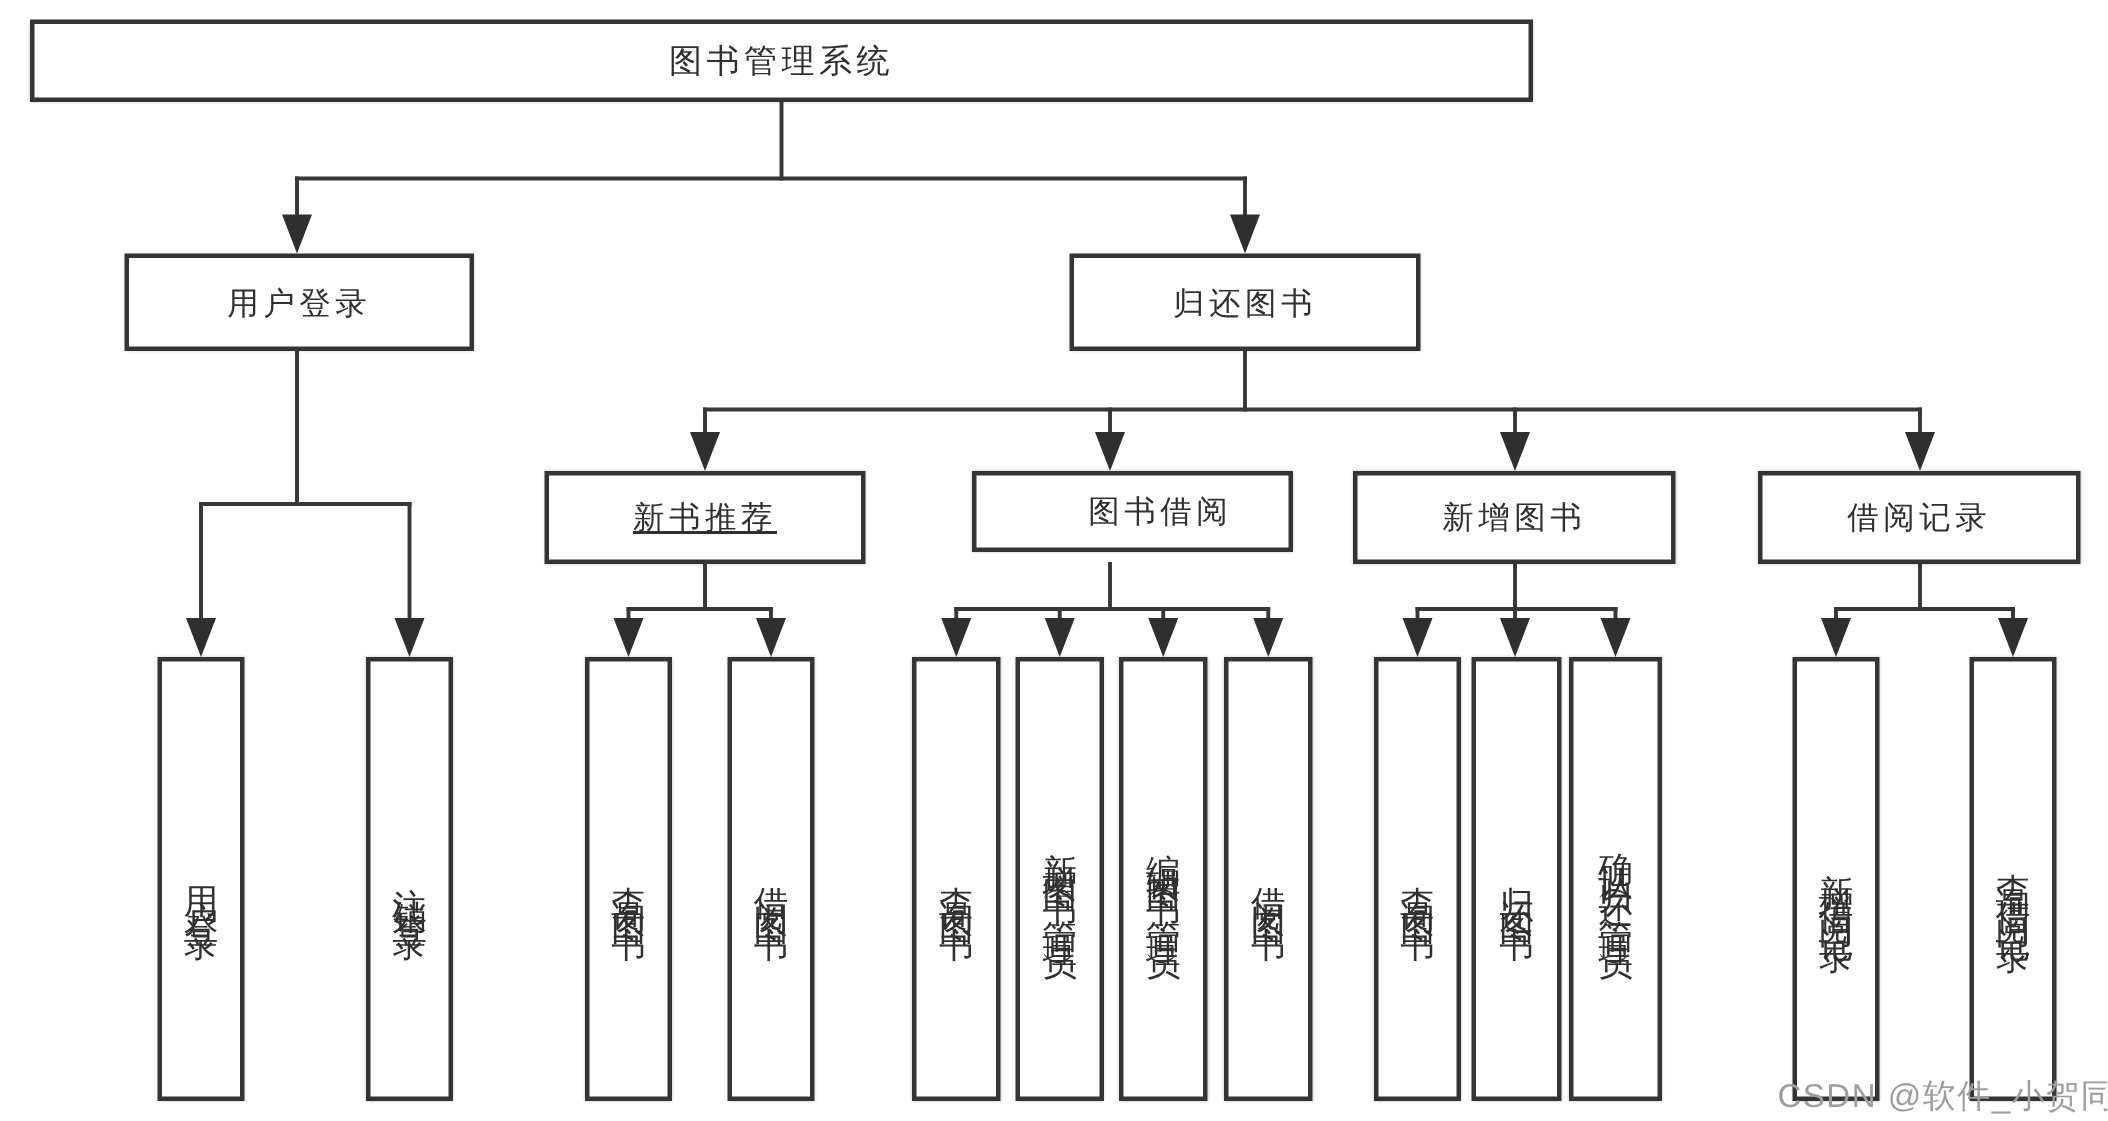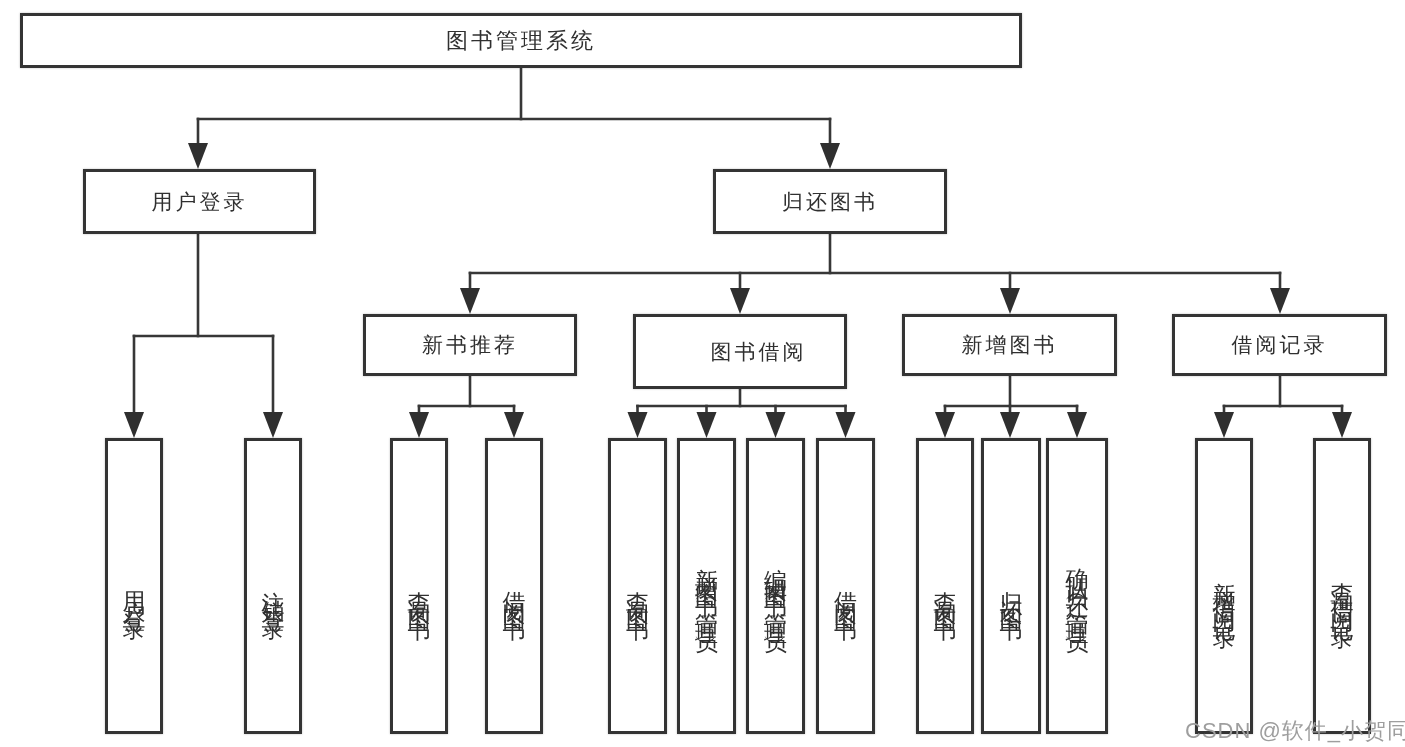--- a/index.html
+++ b/index.html
@@ -47,22 +47,22 @@
     line-height: 1;
     letter-spacing: 9px;
     margin-bottom: -9px; 
   }
   
   .root-box   { left: 20px;  top: 13px;  width: 1002px; height: 55px; }
   
   .n-userlogin { left: 83px;  top: 169px; width: 233px; height: 65px; }
   .n-bookmgmt  { left: 713px; top: 169px; width: 234px; height: 65px; }
   
-  .n-newbook   { left: 363px;  top: 314px; width: 214px; height: 62px; }
-  .n-borrow    { left: 633px;  top: 314px; width: 214px; height: 75px; padding-left: 37px; }
+  .n-newbook   { left: 363px;  top: 314px; width: 214px; height: 62px; text-decoration: underline; }
+  .n-borrow    { left: 648px;  top: 314px; width: 214px; height: 54px; padding-left: 37px; }
   .n-current   { left: 902px;  top: 314px; width: 215px; height: 62px; }
   .n-records   { left: 1172px; top: 314px; width: 215px; height: 62px; }
   
   .leaf { top: 438px; height: 296px; }
   .lf-1  { left: 105px;  width: 58px; }
   .lf-2  { left: 244px;  width: 58px; }
   .lf-3  { left: 390px;  width: 58px; }
   .lf-4  { left: 485px;  width: 58px; }
   .lf-5  { left: 608px;  width: 59px; }
   .lf-6  { left: 677px;  width: 59px; }

